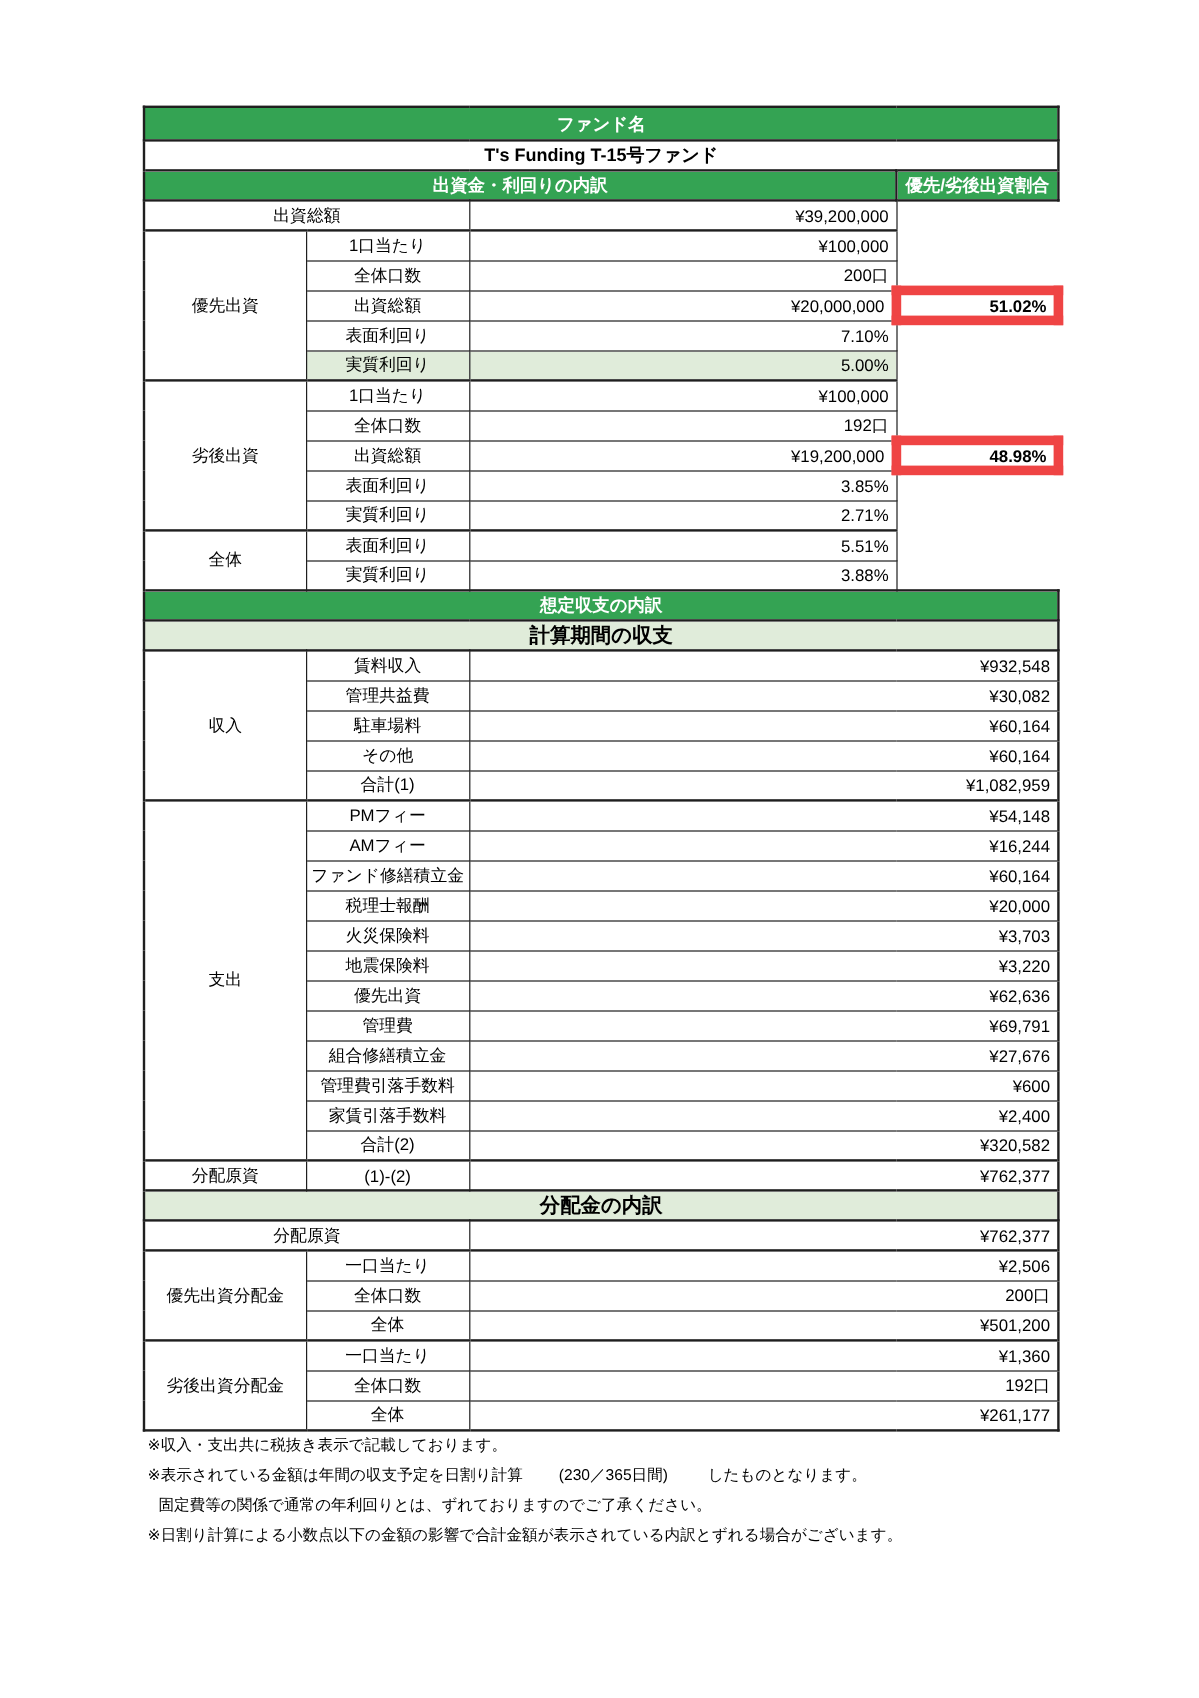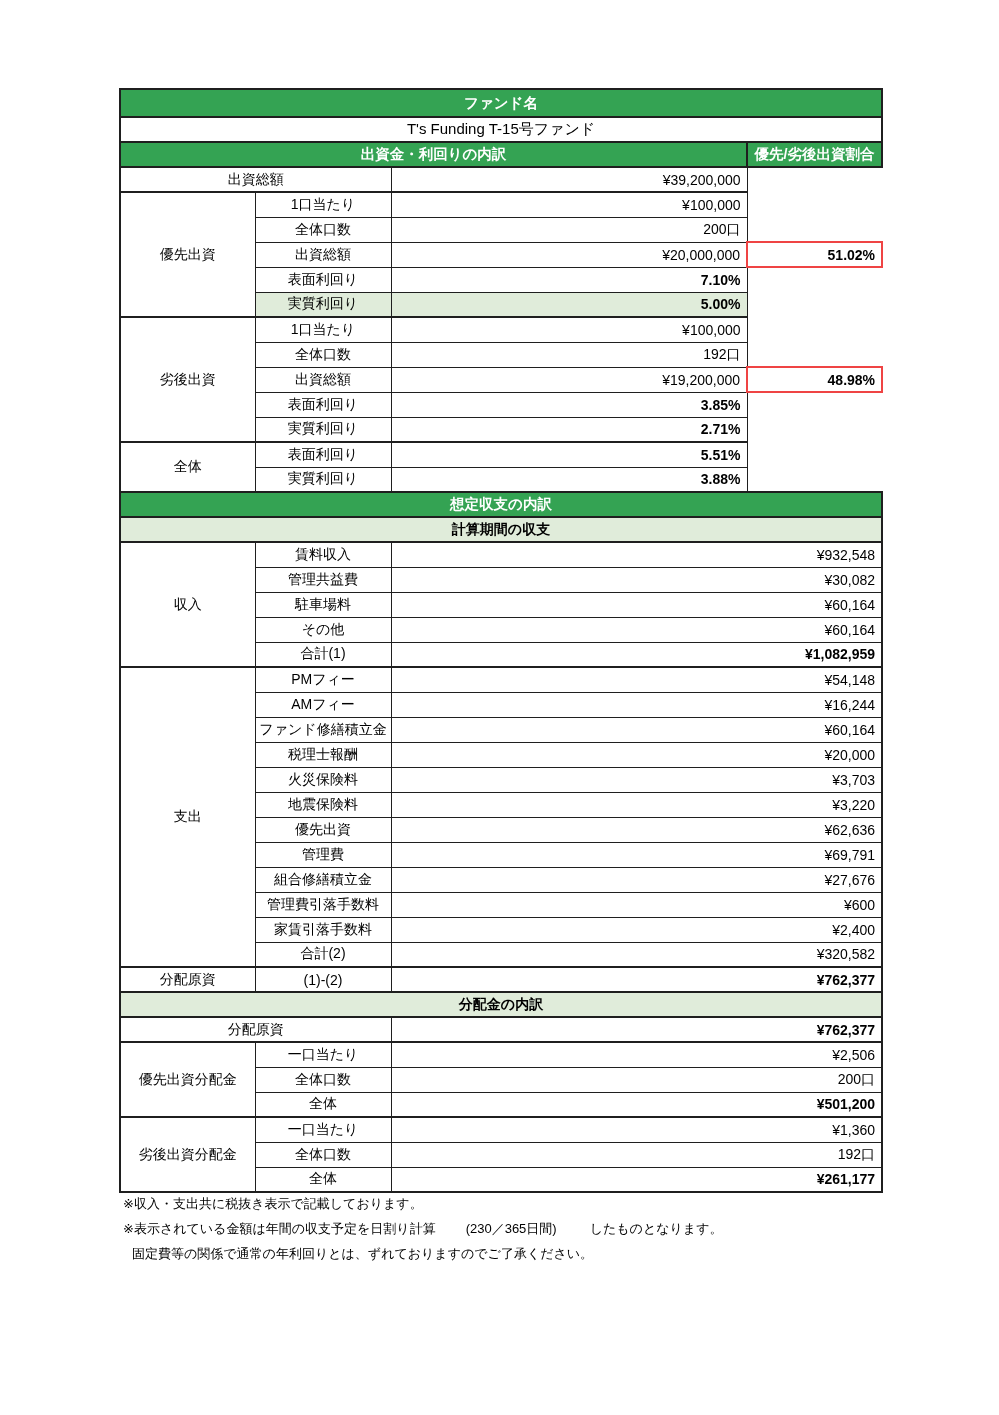--- a/index.html
+++ b/index.html
@@ -19,34 +19,34 @@
     border:1px solid #1f1f1f;
     height:25px; font-size:14px; padding:0 6px;
     white-space:nowrap; overflow:hidden; vertical-align:middle;
   }
   td.hg {
     background:#34A353; color:#ffffff; font-weight:bold;
     text-align:center; border:2px solid #1f1f1f; padding:0; font-size:14.5px;margin-left:19px;
   }
   td.hl {
     background:#E0ECDA; color:#000; font-weight:bold;
-    text-align:center; border:2px solid #1f1f1f; padding:0; font-size:14px;
+    text-align:center; border:2px solid #1f1f1f; padding:0; font-size:17px;
   }
   td.title {
-    font-weight:normal; text-align:center; font-size:15px;
+    font-weight:bold; text-align:center; font-size:15px;
     border-left:2px solid #1f1f1f; border-right:2px solid #1f1f1f;
   }
   td.grp { text-align:center; padding:0 0; }
   td.lbl { text-align:center; padding:0 2px; }
   td.val { text-align:right; }
-  td.b   { font-weight:bold; }
+  td.b   { font-weight:normal; }
   td.hi  { background:#E0ECDA; }
   td.blank { border:none; background:#fff; }
   td.box {
-    border:2px solid #ef4444; font-weight:bold; text-align:right;
+    border:8px solid #ef4444; font-weight:bold; text-align:right;
   }
   td.bt2 { border-top:2px solid #1f1f1f; }
   td.bb2 { border-bottom:2px solid #1f1f1f; }
   td.bl2 { border-left:2px solid #1f1f1f; }
   td.br2 { border-right:2px solid #1f1f1f; }
 
   .footnotes {
     position:absolute; left:123px; top:1191px;
     font-size:13px; color:#000000;
   }
@@ -255,14 +255,15 @@
         <tr>
           <td class="lbl bb2">全体</td>
           <td colspan="2" class="val b br2 bb2">¥261,177</td>
         </tr>
       </tbody>
   </table>
   <div class="footnotes" id="footnotes">
       <div class="fn-line"><span>※収入・支出共に税抜き表示で記載しております。</span></div>
       <div class="fn-line"><span>※表示されている金額は年間の収支予定を日割り計算</span><span style="margin-left: 30px;">(230／365日間)</span><span style="margin-left: 33px;">したものとなります。</span></div>
       <div class="fn-line" style="padding-left: 9px;"><span>固定費等の関係で通常の年利回りとは、ずれておりますのでご了承ください。</span></div>
+      <div class="fn-line"><span>※日割り計算による小数点以下の金額の影響で合計金額が表示されている内訳とずれる場合がございます。</span></div>
     </div>
 </div>
 
 </body></html>

